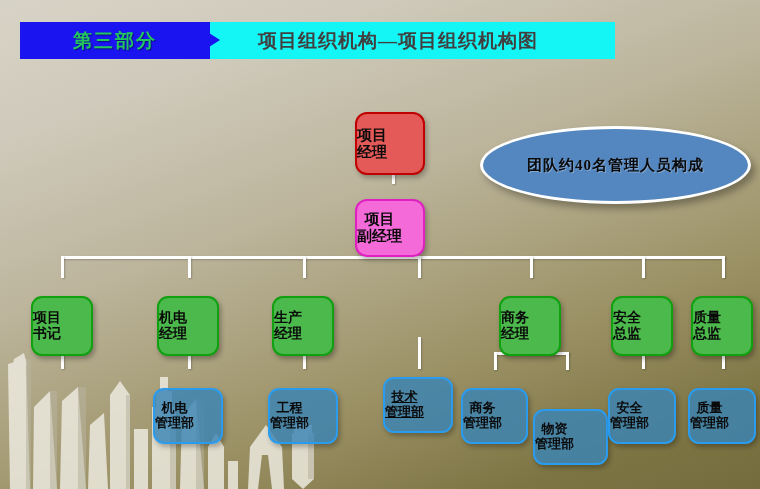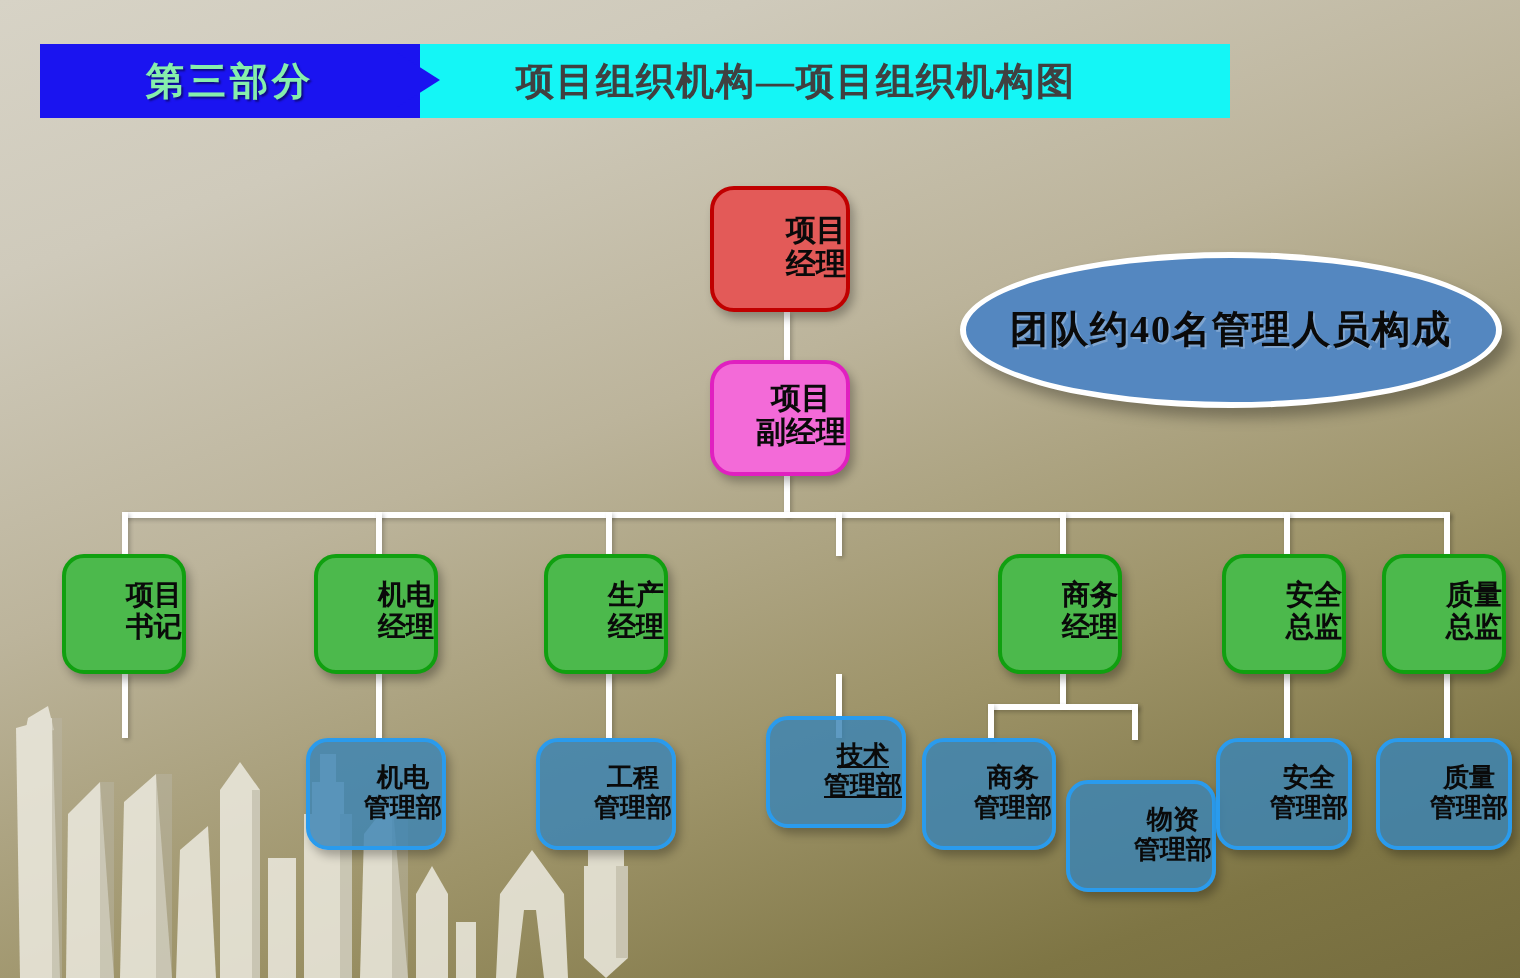--- a/index.html
+++ b/index.html
@@ -15,42 +15,43 @@
   #skyline{
     position:absolute;left:0;bottom:0;width:330px;height:160px;
     opacity:.93;pointer-events:none;
   }
   
   .title-wrap{position:absolute;left:20px;top:22px;height:37px;}
   .tag{
     position:absolute;left:0;top:0;width:190px;height:37px;
     background:#1a14f0;
     display:flex;align-items:center;justify-content:center;
-    color:#86efac;font-weight:bold;font-size:19px;letter-spacing:2px;
+    color:#22c55e;font-weight:bold;font-size:19px;letter-spacing:2px;
     text-shadow:1px 1px 1px rgba(0,0,0,.45);
   }
   .cyan{
     position:absolute;left:190px;top:0;width:405px;height:37px;
     background:#14f6f6;
     display:flex;align-items:center;
     padding-left:48px;box-sizing:border-box;
     color:#404040;font-weight:bold;font-size:19px;letter-spacing:1px;
   }
   .arrow{
     position:absolute;left:178px;top:4px;width:0;height:0;
     border-top:14px solid transparent;border-bottom:14px solid transparent;
     border-left:22px solid #1a14f0;
   }
   .arrow-base{position:absolute;left:170px;top:8px;width:12px;height:20px;background:#1a14f0;}
   
   .node{
     position:absolute;box-sizing:border-box;
-    display:flex;align-items:center;justify-content:flex-end;
+    display:flex;align-items:center;justify-content:flex-start;
     text-align:center;font-weight:bold;line-height:1.12;
     color:#0a0a0a;
+    margin-top:19px;
   }
   .node span{display:block;}
   .n-red{
     background:#e35a58;border:2.5px solid #c00000;border-radius:12px;
     box-shadow:2px 3px 5px rgba(0,0,0,.28);
     font-size:15px;
   }
   .n-pink{
     background:#f36ad8;border:2.5px solid #e020c0;border-radius:12px;
     box-shadow:2px 3px 5px rgba(0,0,0,.28);
@@ -68,21 +69,21 @@
   }
   
   .ellipse{
     position:absolute;left:480px;top:126px;width:265px;height:72px;
     border-radius:50%;
     background:#5487c0;border:3px solid #ffffff;
     display:flex;align-items:center;justify-content:center;
     box-shadow:4px 5px 7px rgba(0,0,0,.3);
   }
   .ellipse span{
-    font-size:19px;font-weight:bold;color:#0a0a0a;letter-spacing:1px;
+    font-size:15px;font-weight:bold;color:#0a0a0a;letter-spacing:1px;
     text-shadow:1px 1px 0 rgba(255,255,255,.25);
   }
   
   .ln{position:absolute;background:#ffffff;box-shadow:1px 1px 2px rgba(0,0,0,.22);}
   .lv{width:3px;}
   .lh{height:3px;}
 </style>
 </head>
 <body>
 

